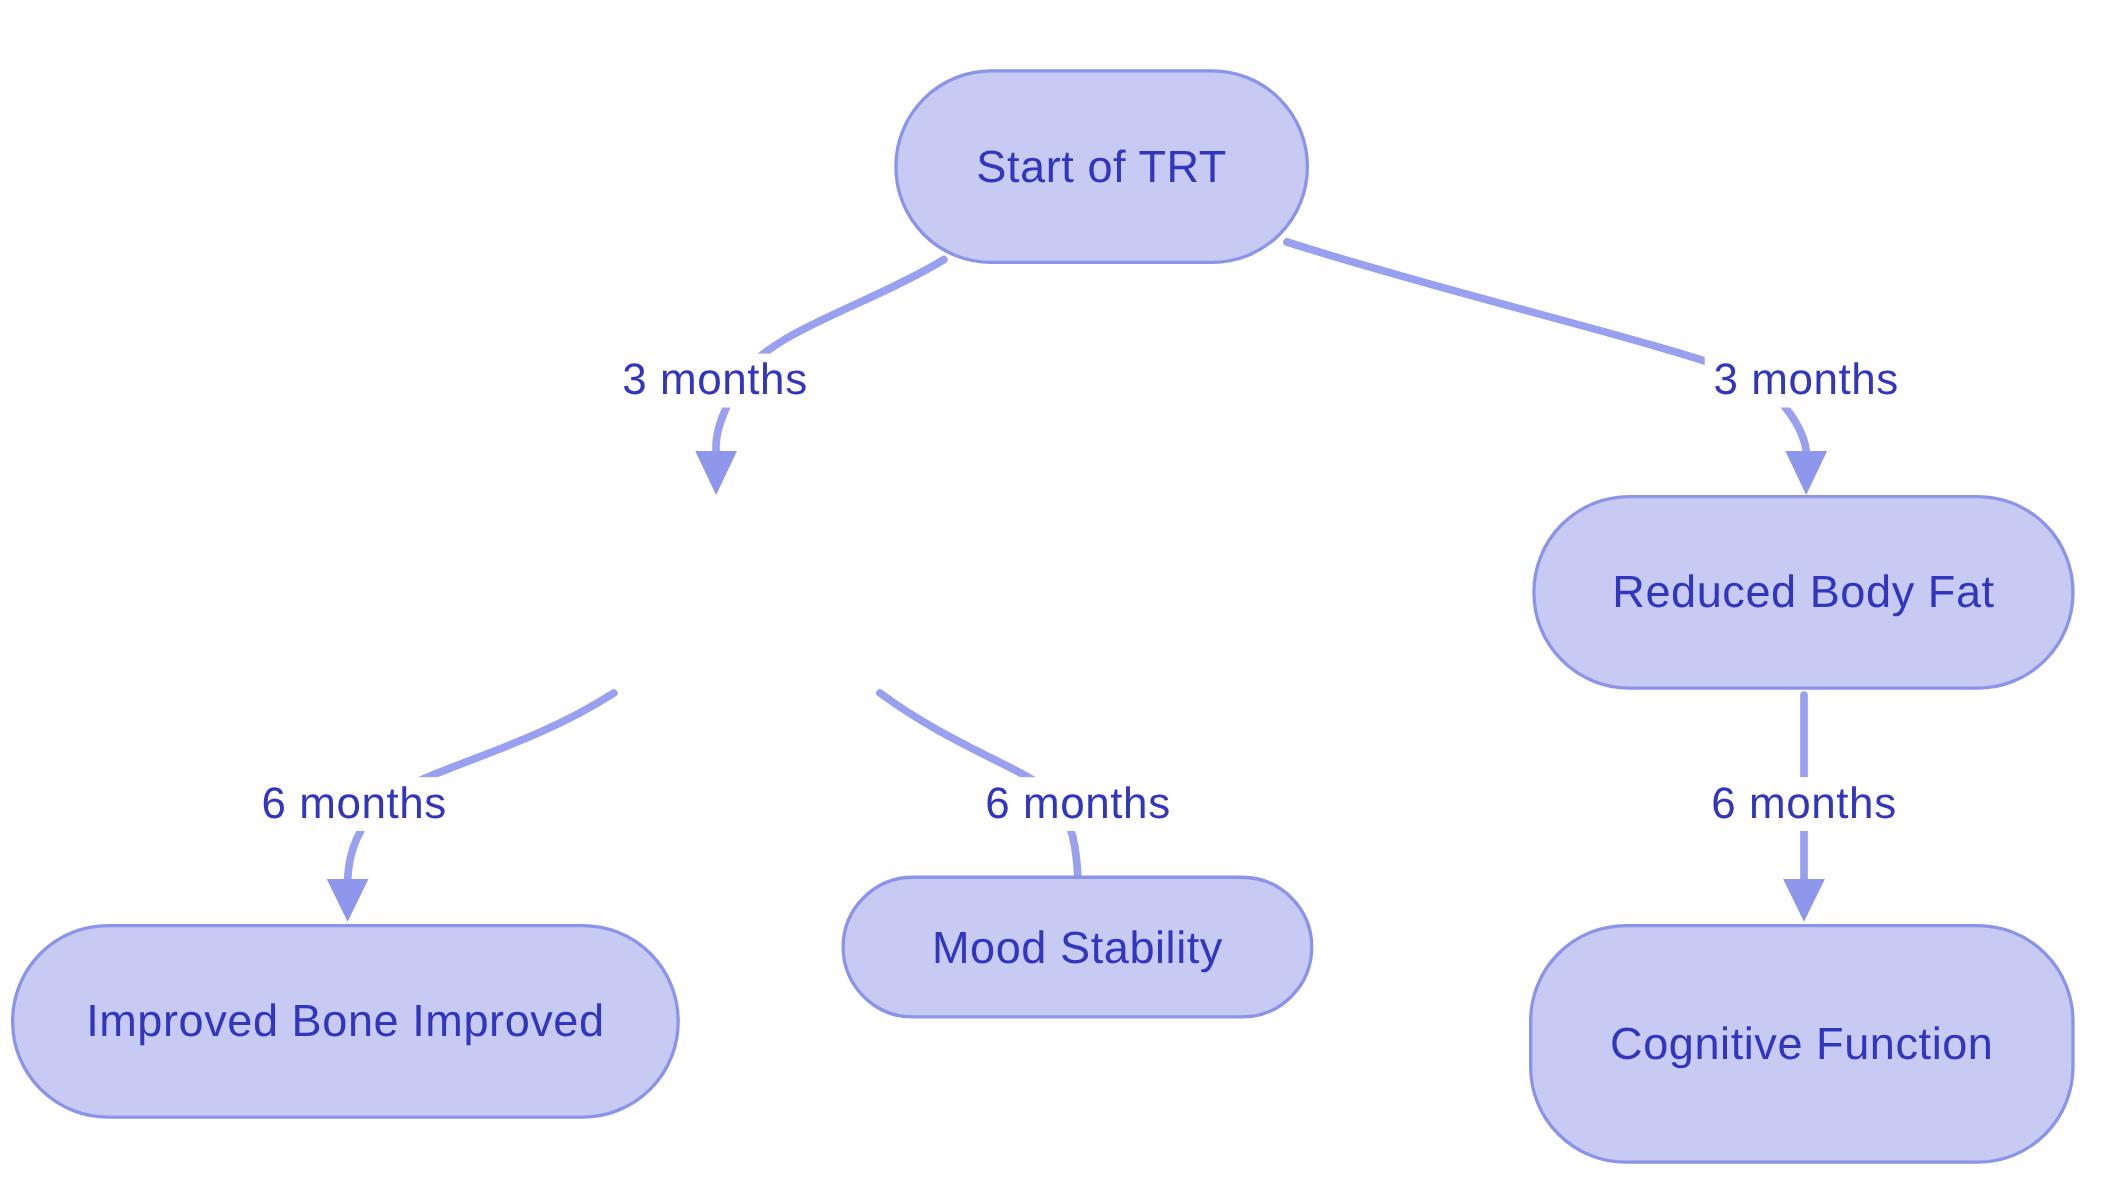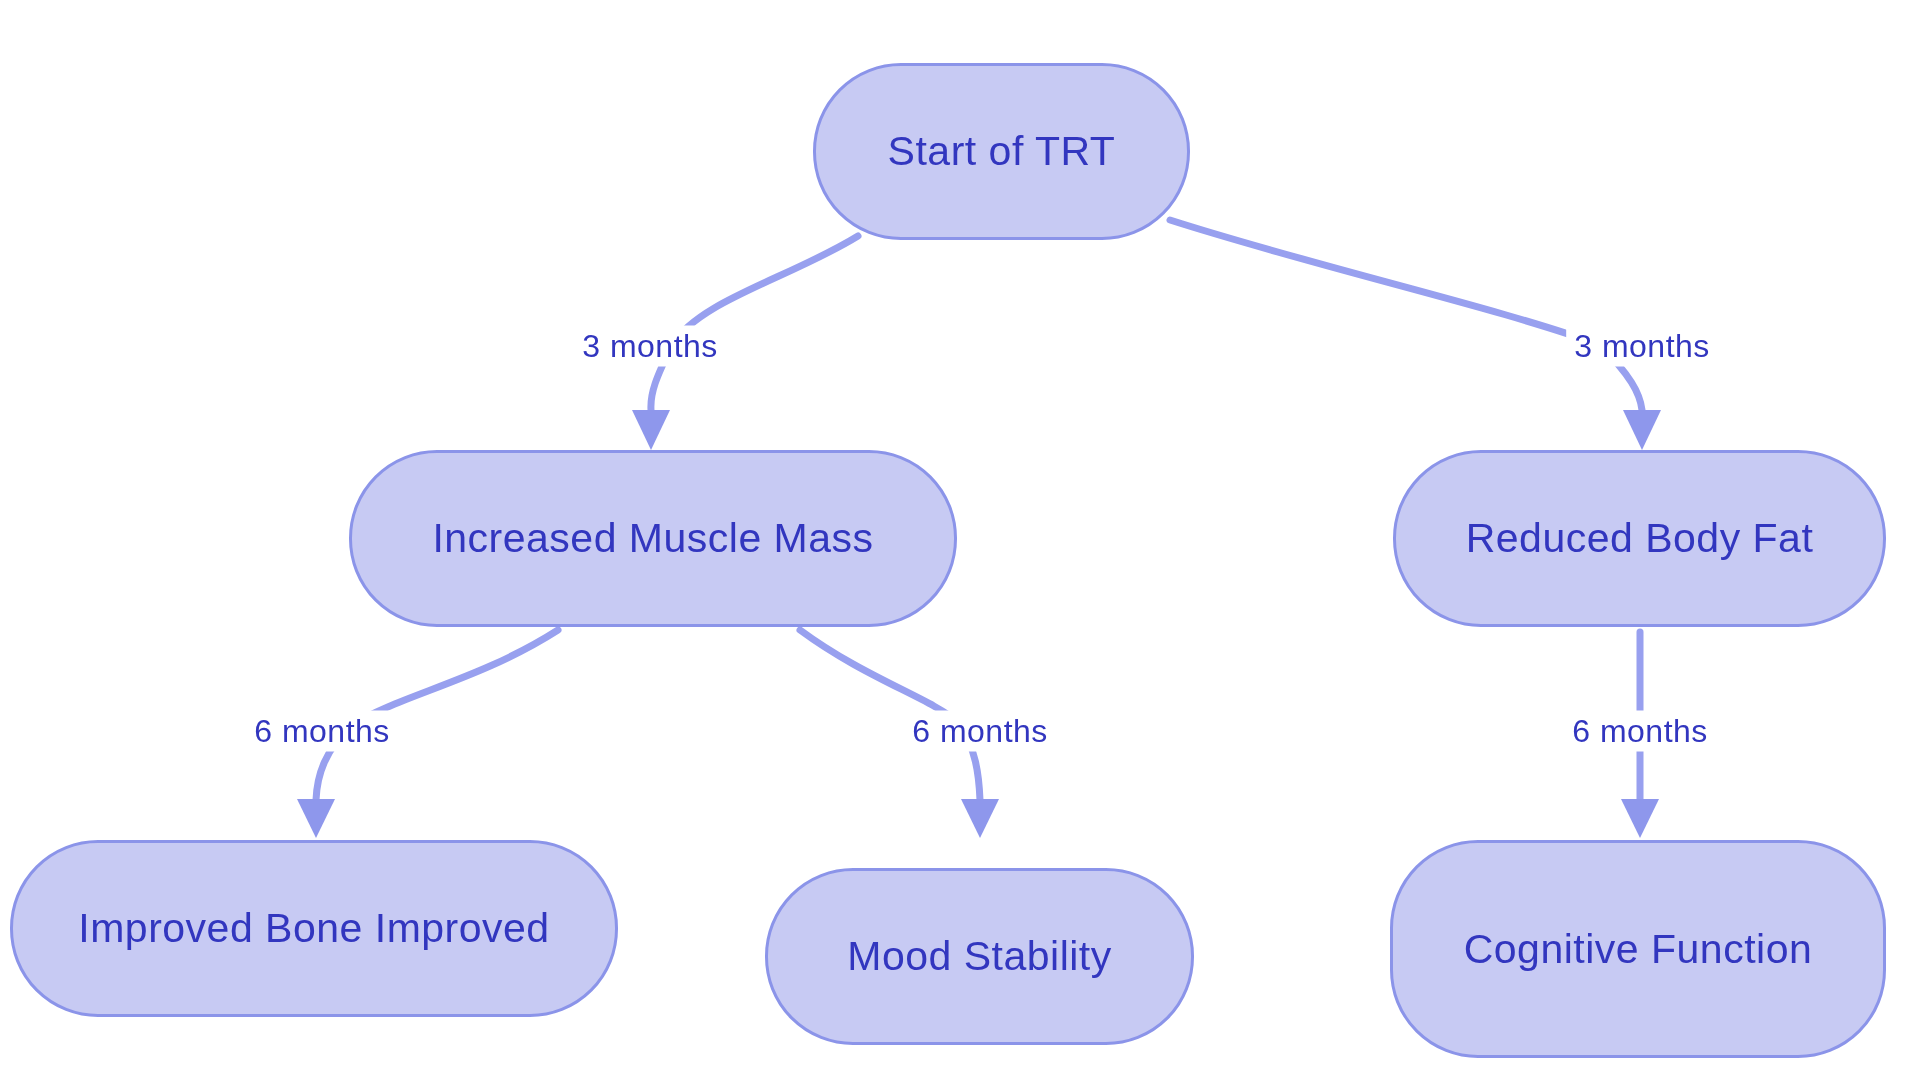--- a/index.html
+++ b/index.html
@@ -47,28 +47,28 @@
     color: var(--node_text);
     font-size: 41px;
     letter-spacing: 0.5px;
     white-space: nowrap;
     text-align: center;
   }
   .node-start  { left: 813px;  top: 63px;  width: 377px; height: 177px; }
   .node-muscle { left: 349px;  top: 450px; width: 608px; height: 177px; }
   .node-fat    { left: 1393px; top: 450px; width: 493px; height: 177px; }
   .node-bone   { left: 10px;   top: 840px; width: 608px; height: 177px; }
-  .node-mood   { left: 765px;  top: 868px; width: 429px; height: 177px; }
+  .node-mood   { left: 765px;  top: 796px; width: 429px; height: 130px; }
   .node-cog    { left: 1390px; top: 840px; width: 496px; height: 218px; }
   .edge-label {
     position: absolute;
     transform: translate(-50%, -50%);
     background: var(--background);
     color: var(--node_text);
-    font-size: 32px;
+    font-size: 40px;
     letter-spacing: 0.5px;
     padding: 2px 8px;
     white-space: nowrap;
   }
   .label-1 { left: 650px;  top: 346px; }
   .label-2 { left: 1642px; top: 346px; }
   .label-3 { left: 322px;  top: 731px; }
   .label-4 { left: 980px;  top: 731px; }
   .label-5 { left: 1640px; top: 731px; }
 </style>
@@ -89,21 +89,20 @@
     <polygon points="297,799 335,799 316,838"></polygon>
 
     <path d="M 800 630 C 865 678, 930 698, 958 722 C 976 748, 979 775, 980 800"></path>
     <polygon points="961,799 999,799 980,838"></polygon>
 
     <path d="M 1640 632 L 1640 800"></path>
     <polygon points="1621,799 1659,799 1640,838"></polygon>
   </svg>
 
   <div class="node node-start">Start of TRT</div>
-  <div class="node node-muscle">Increased Muscle Mass</div>
   <div class="node node-fat">Reduced Body Fat</div>
   <div class="node node-bone">Improved Bone Improved</div>
   <div class="node node-mood">Mood Stability</div>
   <div class="node node-cog">Cognitive Function</div>
 
   <span class="edge-label label-1">3 months</span>
   <span class="edge-label label-2">3 months</span>
   <span class="edge-label label-3">6 months</span>
   <span class="edge-label label-4">6 months</span>
   <span class="edge-label label-5">6 months</span>

